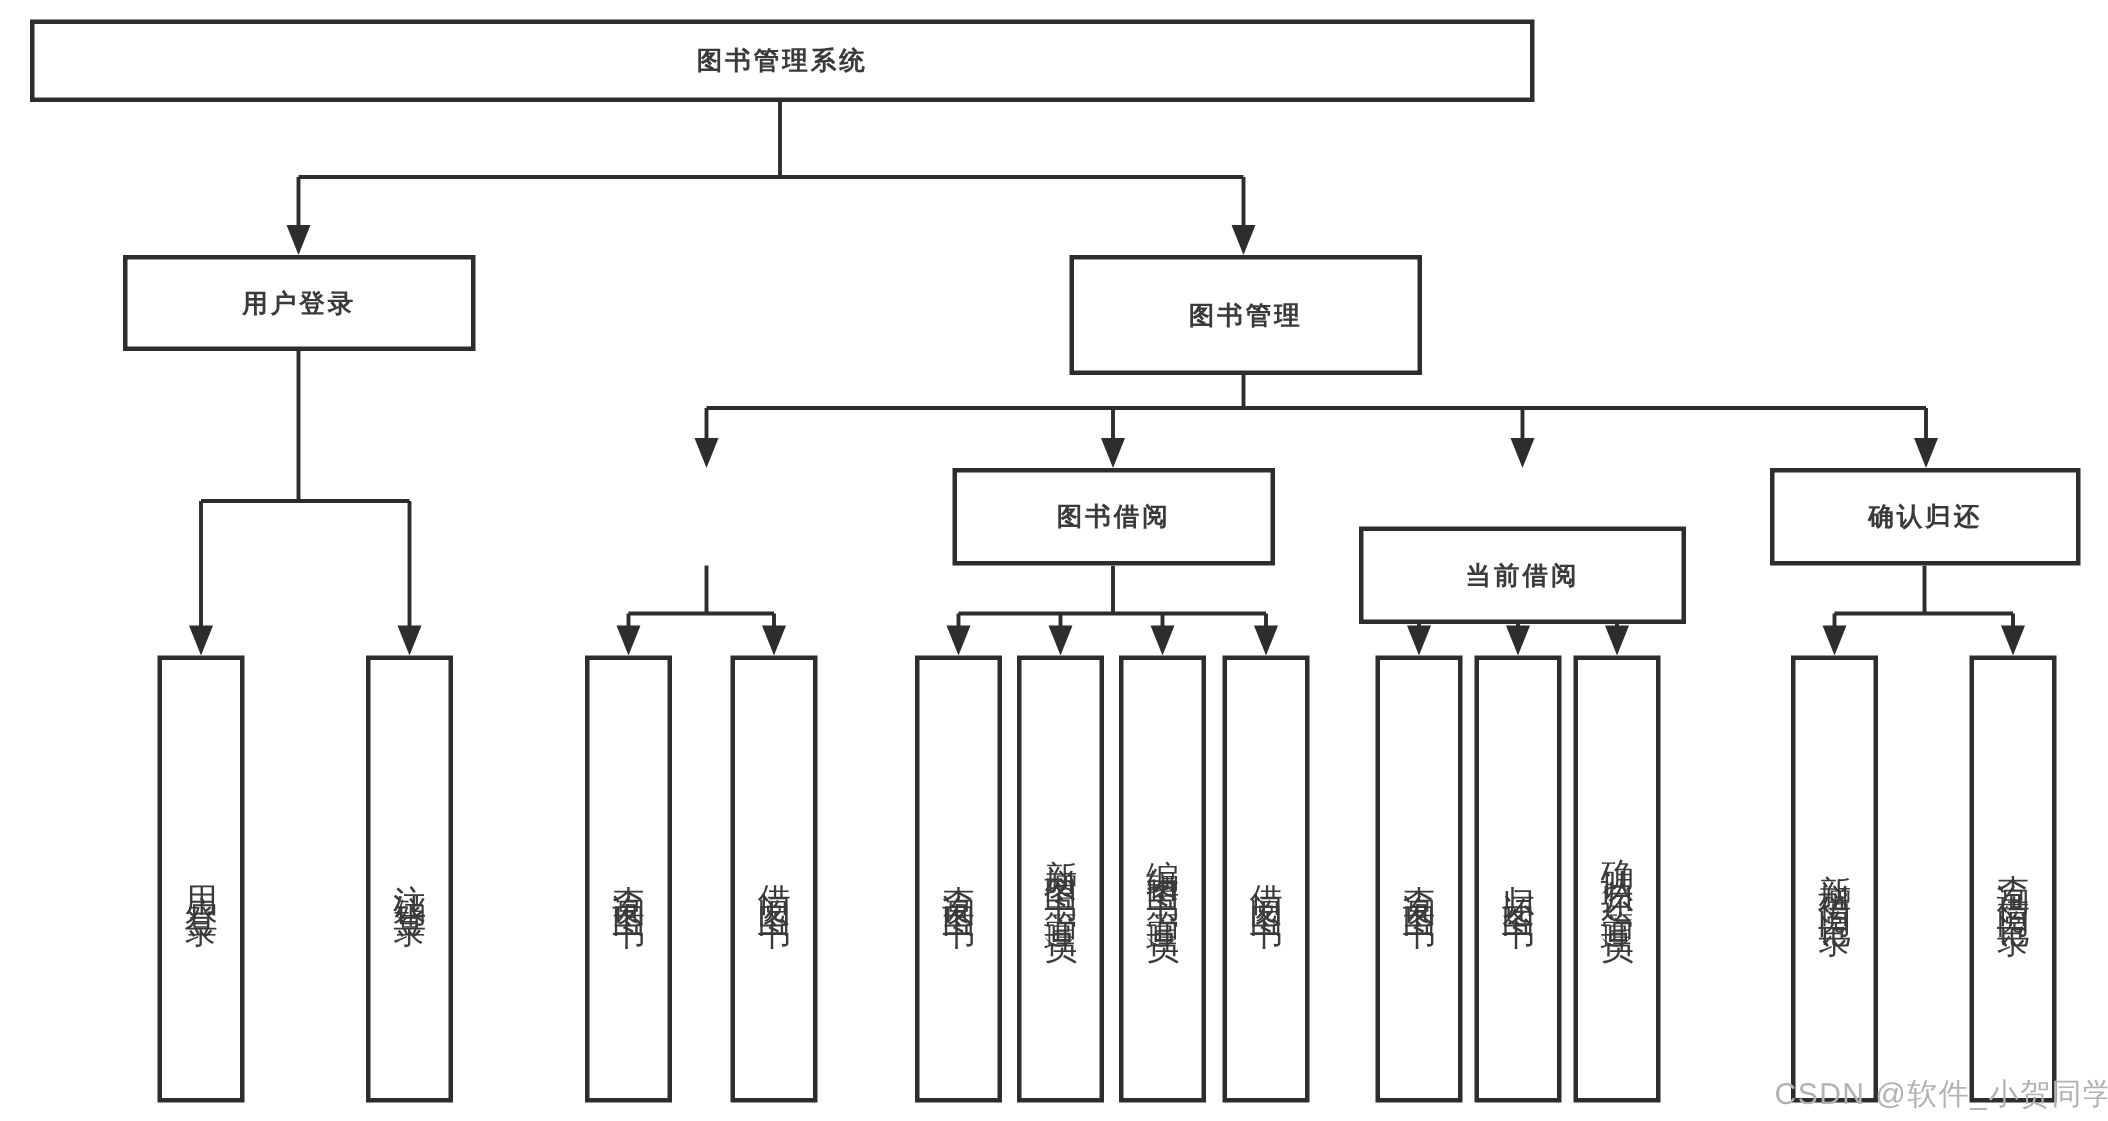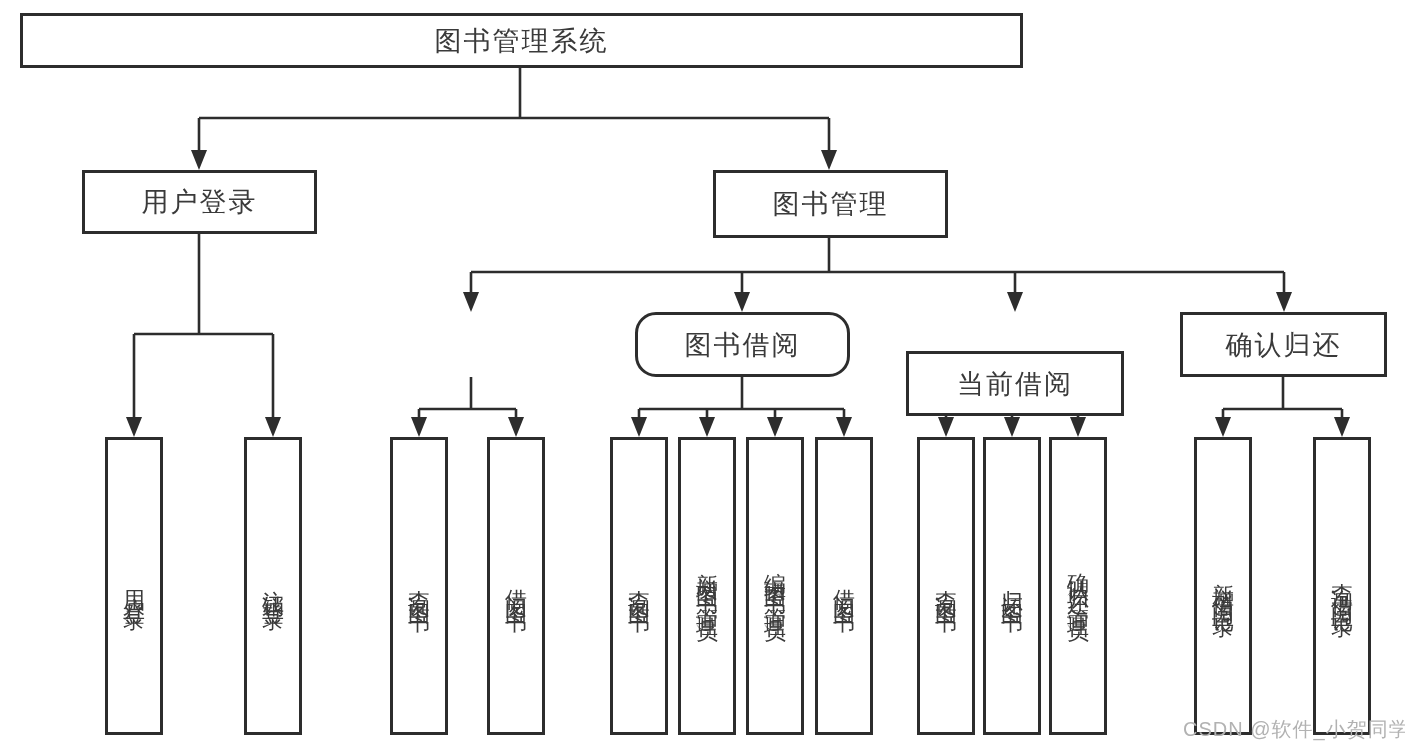--- a/index.html
+++ b/index.html
@@ -20,23 +20,23 @@
     position: absolute;
     box-sizing: border-box;
     border: 3px solid #2d2d2d;
     background: #ffffff;
     display: flex;
     align-items: center;
     justify-content: center;
     color: #3a3a3a;
   }
   .hbox {
-    font-size: 27px;
+    font-size: 17px;
     letter-spacing: 2px;
-    font-weight: 400;
+    font-weight: 700;
   }
   .leaf {
     top: 437px;
     width: 58px;
     height: 298px;
     border-width: 3px;
   }
   .leaf span {
     writing-mode: vertical-rl;
     text-orientation: mixed;
@@ -125,23 +125,23 @@
       <path d="M1004 417 L1020 417 L1012 437 Z"></path>
       <path d="M1070 417 L1086 417 L1078 437 Z"></path>
       <path d="M1215 417 L1231 417 L1223 437 Z"></path>
       <path d="M1334 417 L1350 417 L1342 437 Z"></path>
     </g>
   </svg>
 
   <div class="box hbox" style="left:20px; top:13px; width:1003px; height:55px;">图书管理系统</div>
 
   <div class="box hbox" style="left:82px; top:170px; width:235px; height:64px;">用户登录</div>
-  <div class="box hbox" style="left:713px; top:170px; width:235px; height:68px;text-align:right;">图书管理</div>
+  <div class="box hbox" style="left:713px; top:170px; width:235px; height:80px;text-align:right;">图书管理</div>
 
-  <div class="box hbox" style="left:635px; top:312px; width:215px; height:65px;border-radius:21px;">图书借阅</div>
+  <div class="box hbox" style="left:635px; top:312px; width:215px; height:65px;">图书借阅</div>
   <div class="box hbox" style="left:906px; top:312px; width:218px; height:65px;margin-top:39px;">当前借阅</div>
   <div class="box hbox" style="left:1180px; top:312px; width:207px; height:65px;">确认归还</div>
 
   <div class="box leaf" style="left:105px;">
     <span>用户登录</span>
   </div>
   <div class="box leaf" style="left:244px;">
     <span>注销登录</span>
   </div>
   <div class="box leaf" style="left:390px;">

